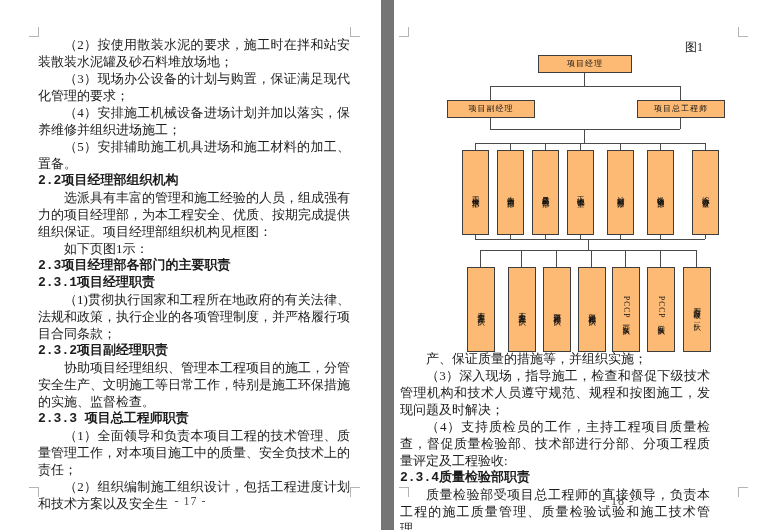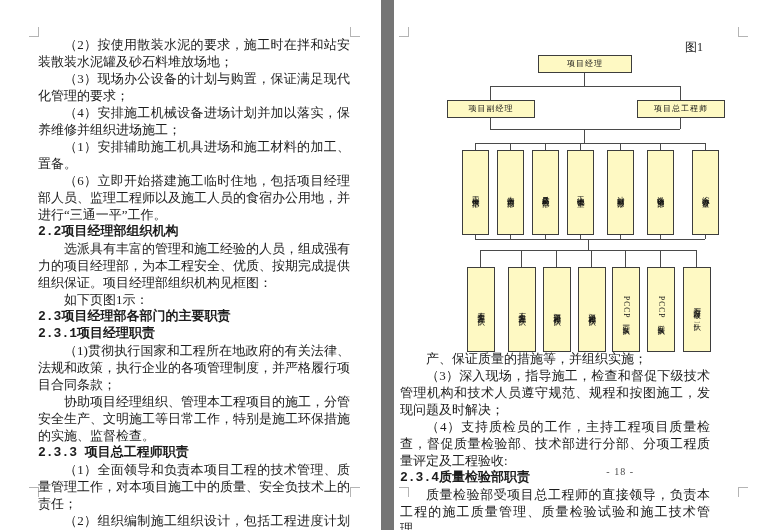--- a/index.html
+++ b/index.html
@@ -26,30 +26,30 @@
   .textcol p{margin:0;}
   p.body{text-indent:2em;}
   p.heading{font-weight:bold;font-family:Liberation Mono, monospace;}
 
   .fig-caption{
     position:absolute;left:38px;width:312px;top:471px;text-align:center;
     font-weight:bold;font-size:11px;color:#101010;
     font-family:"Liberation Sans","DejaVu Sans",sans-serif;
     text-decoration:underline;
   }
-  .pagenum{position:absolute;top:466px;font-size:10px;color:#4a4a4a;letter-spacing:1px;}
+  .pagenum{position:absolute;top:494px;font-size:12px;color:#4a4a4a;letter-spacing:1px;}
   #pageL .pagenum{left:0;width:381px;text-align:center;}
   #pageR .pagenum{left:196px;width:44px;text-align:right;}
 
   .fig-label{position:absolute;left:291px;top:39px;font-size:12px;color:#222;}
 
   
   #chart-lines{position:absolute;left:0;top:0;pointer-events:none;}
   .obox{
-    position:absolute;border:1px solid #3d3d3d;background:#fef9c3;color:#111;
+    position:absolute;border:1px solid #3d3d3d;background:#fdba74;color:#111;
     display:flex;align-items:center;justify-content:center;
     font-size:8px;line-height:1;
   }
   .obox.h{letter-spacing:1px;}
   .obox.v{
     writing-mode:vertical-rl;text-orientation:mixed;
     font-size:7.5px;letter-spacing:1px;
   }
 </style>
 </head>
@@ -58,28 +58,28 @@
 <div class="page" id="pageL">
   <div class="cm cm-tl" style="left:29px;top:27px;"></div>
   <div class="cm cm-tr" style="left:350px;top:27px;"></div>
   <div class="cm cm-bl" style="left:29px;top:487px;"></div>
   <div class="cm cm-br" style="left:350px;top:487px;"></div>
 
   <div class="textcol">
     <p class="body">（2）按使用散装水泥的要求，施工时在拌和站安装散装水泥罐及砂石料堆放场地；</p>
     <p class="body">（3）现场办公设备的计划与购置，保证满足现代化管理的要求；</p>
     <p class="body">（4）安排施工机械设备进场计划并加以落实，保养维修并组织进场施工；</p>
-    <p class="body">（1）安排辅助施工机具进场和施工材料的加工、置备。</p>
-    <p class="body">（6）立即开始搭建施工临时住地，包括项目经理部人员、监理工程师以及施工人员的食宿办公用地，并进行“三通一平”工作。</p>
+    <p class="body">（5）安排辅助施工机具进场和施工材料的加工、置备。</p>
     <p class="heading">2.2项目经理部组织机构</p>
     <p class="body">选派具有丰富的管理和施工经验的人员，组成强有力的项目经理部，为本工程安全、优质、按期完成提供组织保证。项目经理部组织机构见框图：</p>
     <p class="body">如下页图1示：</p>
     <p class="heading">2.3项目经理部各部门的主要职责</p>
     <p class="heading">2.3.1项目经理职责</p>
     <p class="body">（1)贯彻执行国家和工程所在地政府的有关法律、法规和政策，执行企业的各项管理制度，并严格履行项目合同条款；</p>
+    <p class="heading">2.3.2项目副经理职责</p>
     <p class="body">协助项目经理组织、管理本工程项目的施工，分管安全生产、文明施工等日常工作，特别是施工环保措施的实施、监督检查。</p>
     <p class="heading">2.3.3 项目总工程师职责</p>
     <p class="body">（1）全面领导和负责本项目工程的技术管理、质量管理工作，对本项目施工中的质量、安全负技术上的责任；</p>
     <p class="body">（2）组织编制施工组织设计，包括工程进度计划和技术方案以及安全生</p>
   </div>
 
   <div class="pagenum">- 17 -</div>
 </div>
 
 <div id="gutter"></div>

